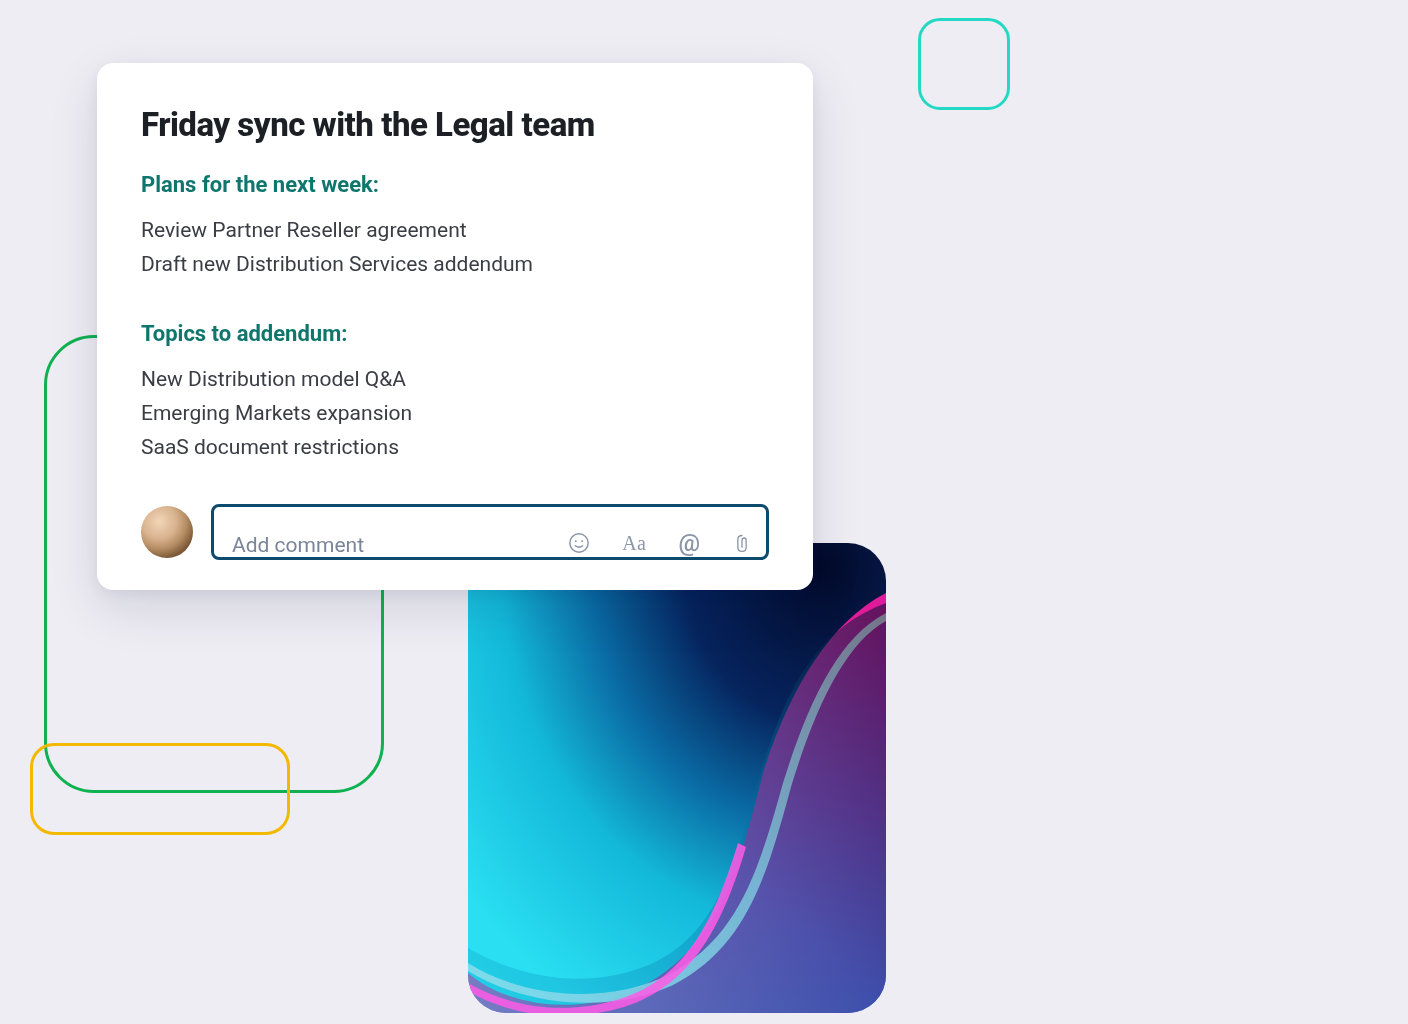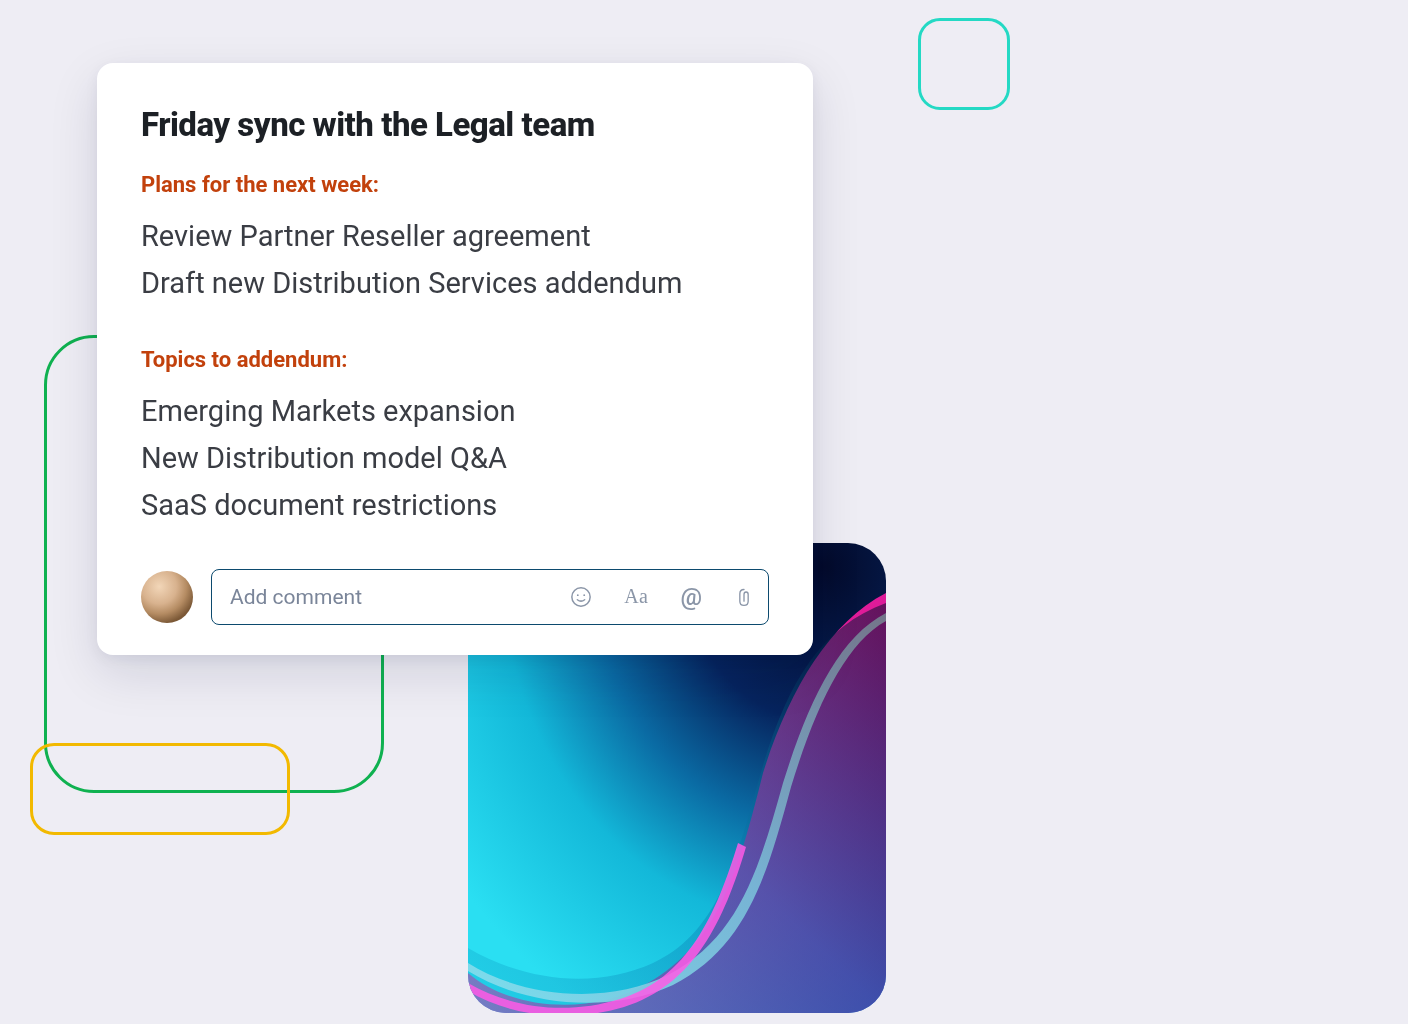--- a/index.html
+++ b/index.html
@@ -81,30 +81,30 @@
       font-size: 33px;
       font-weight: 800;
       color: #1c2025;
       margin-bottom: 28px;
       letter-spacing: -0.5px;
     }
     
     .section-heading {
       font-size: 22px;
       font-weight: 700;
-      color: #c2410c;
+      color: #0f766e;
       margin-bottom: 16px;
     }
     
     .section-body {
       margin-bottom: 26px;
     }
     
     .line {
-      font-size: 29px;
+      font-size: 21px;
       color: #3a3d44;
       line-height: 1.62;
       font-weight: 400;
     }
     
     .section-body:last-of-type {
       margin-bottom: 40px;
     }
     
     
@@ -119,24 +119,24 @@
       width: 52px;
       height: 52px;
       border-radius: 50%;
       flex-shrink: 0;
       background: radial-gradient(circle at 35% 30%, #f2d6b8 0%, #d8b28e 35%, #b58c63 55%, #7b5836 75%);
     }
     
     .comment-input-wrap {
       flex: 1;
       height: 56px;
-      border: 1px solid #0c4a6e;
+      border: 3px solid #0c4a6e;
       border-radius: 8px;
       display: flex;
-      align-items: center;
+      align-items: flex-end;
       padding: 0 14px 0 18px;
     }
     
     .comment-placeholder {
       flex: 1;
       color: #7a8599;
       font-size: 21px;
     }
     
     .input-icons {
@@ -210,22 +210,22 @@
     <div class="section-heading">Plans for the next week:</div>
     <div class="section-body">
       <div class="line">Review Partner Reseller agreement</div>
       <div class="line">Draft new Distribution Services addendum</div>
     </div>
   </div>
 
   <div>
     <div class="section-heading">Topics to addendum:</div>
     <div class="section-body">
+      <div class="line">New Distribution model Q&amp;A</div>
       <div class="line">Emerging Markets expansion</div>
-      <div class="line">New Distribution model Q&amp;A</div>
       <div class="line">SaaS document restrictions</div>
     </div>
   </div>
 
   <div class="comment-row">
     <div class="avatar"></div>
     <div class="comment-input-wrap">
       <span class="comment-placeholder">Add comment</span>
       <div class="input-icons">
         <span class="input-icon">

